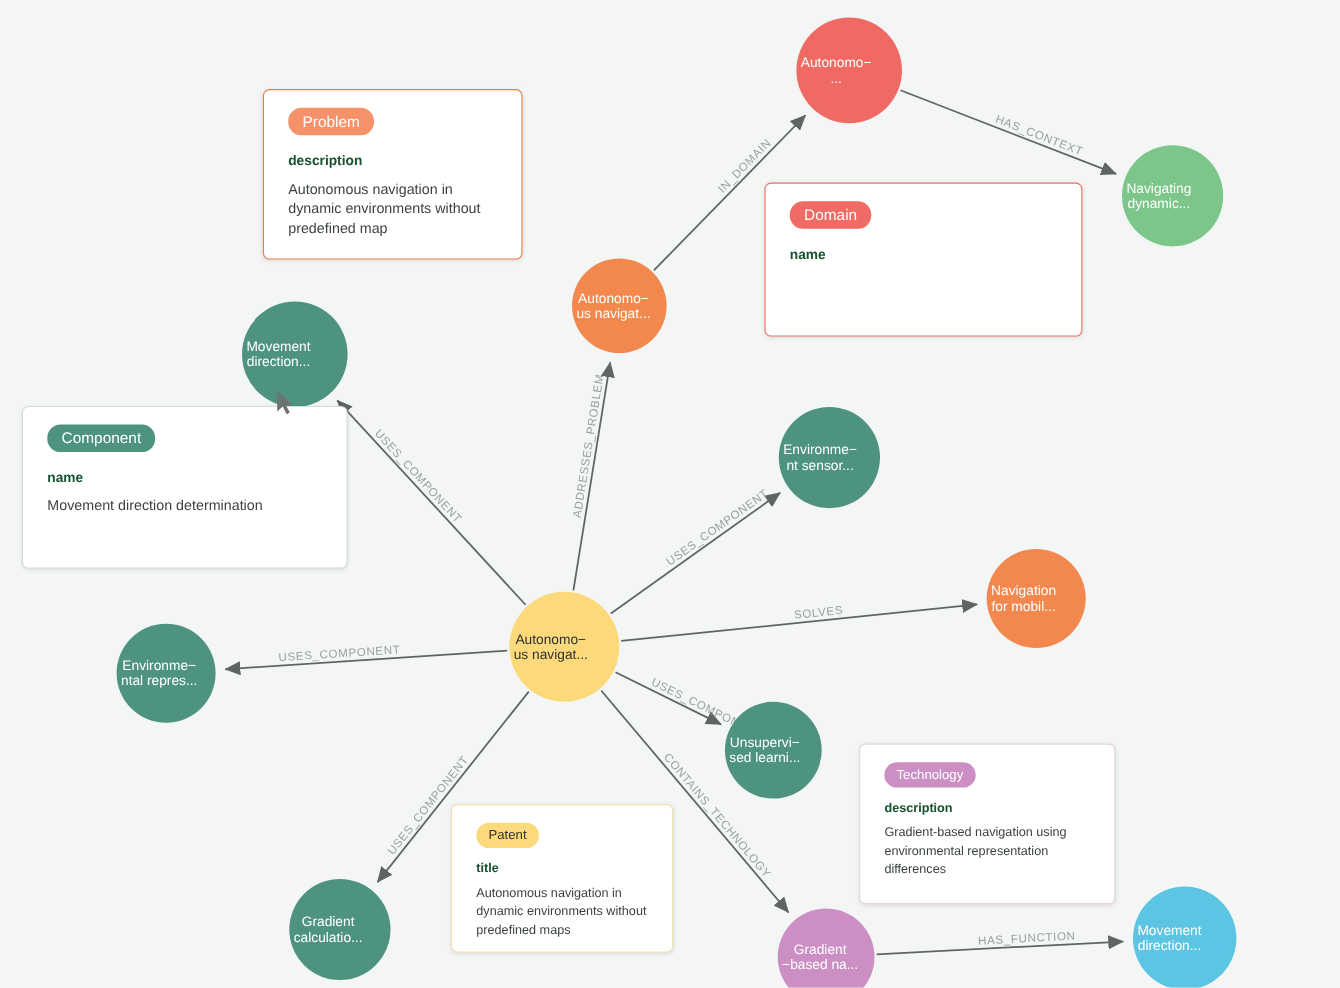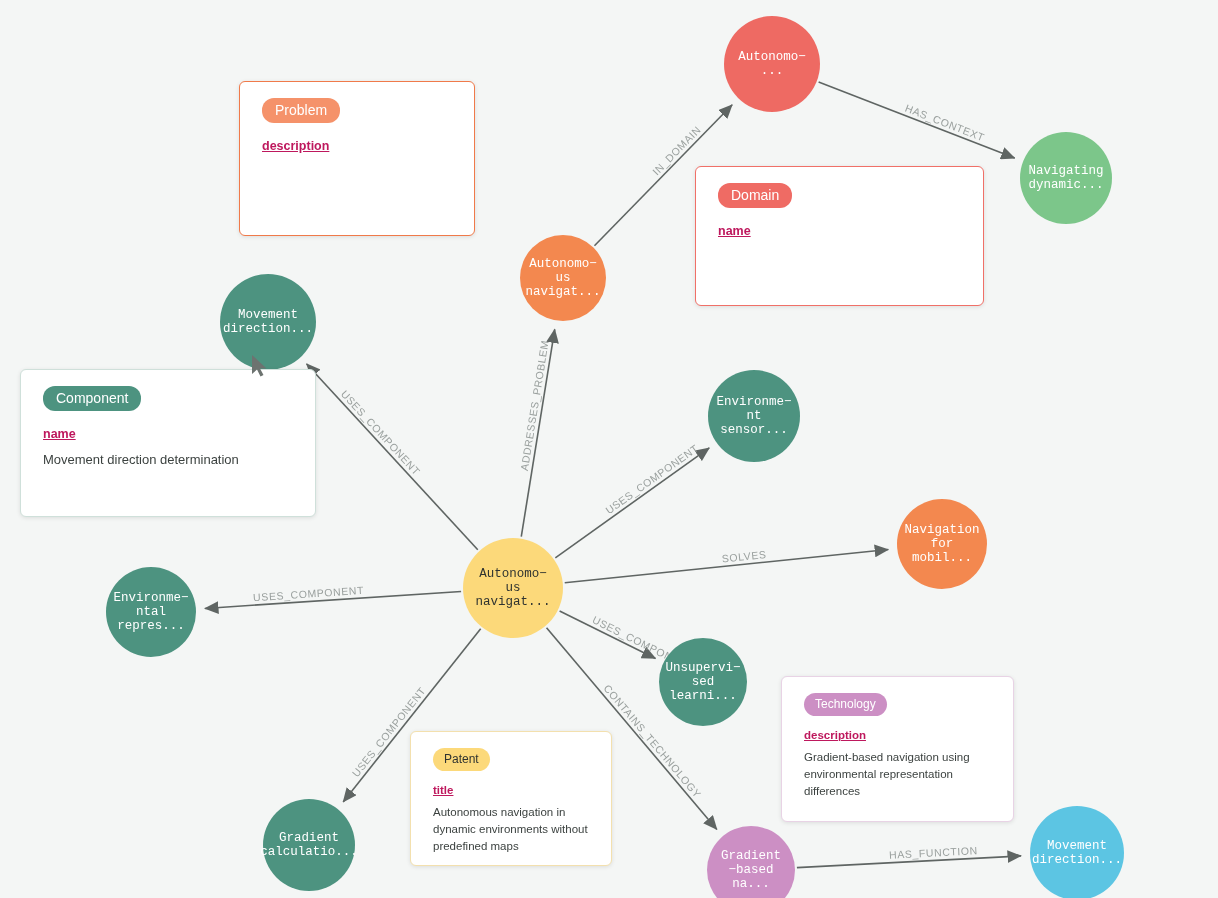--- a/index.html
+++ b/index.html
@@ -31,26 +31,25 @@
     font-family: "Liberation Sans", sans-serif;
     font-size: 10.5px;
     letter-spacing: 0.6px;
     font-weight: 400;
   }
   .node {
     position: absolute;
     border-radius: 50%;
     display: flex;
     align-items: center;
-    justify-content: center;
     text-align: center;
     color: #ffffff;
     font-size: 12.5px;
     line-height: 14px;
-    font-family: Liberation Mono, monospace;
+    font-family: Liberation Sans, sans-serif;
     box-sizing: border-box;
     padding: 4px;
     user-select: none;
   }
   .node-label {
     display: block;
     white-space: pre-line;
     pointer-events: none;
   }
   .node.dark-text { color: #2f3330; }
@@ -70,23 +69,22 @@
     padding: 4px 13px 5px 13px;
     font-size: 14px;
     color: #ffffff;
     font-weight: 400;
     line-height: 16px;
     margin-bottom: 16px;
   }
   .card .field-key {
     font-size: 12.5px;
     font-weight: bold;
-    color: #be185d;
+    color: #14532d;
     margin-bottom: 10px;
-    text-decoration: underline;
   }
   .card .field-val {
     font-size: 13px;
     color: #3b413f;
     line-height: 18px;
     max-width: 100%;
   }
   .card.small .chip { font-size: 12px; padding: 3px 11px 4px 11px; margin-bottom: 13px;}
   .card.small .field-key { font-size: 11.5px; margin-bottom: 8px;}
   .card.small .field-val { font-size: 11.5px; line-height: 17px;}
@@ -179,21 +177,21 @@
       <div class="node" style="left: 707px; top: 826px; width: 88px; height: 88px; background: rgb(204, 143, 196);">
         <span class="node-label">Gradient
 −based na...</span>
       </div>
       <div class="node" style="left: 1030px; top: 806px; width: 94px; height: 94px; background: rgb(92, 197, 227);">
         <span class="node-label">Movement
 direction...</span>
       </div>
     </div>
   <div id="cards-layer">
-      <div class="card" style="left: 239px; top: 81px; width: 236px; min-height: 155px; border: 1px solid rgb(240, 122, 74);"><div class="chip" style="background: rgb(245, 146, 106);">Problem</div><div class="field-key">description</div></div>
+      <div class="card" style="left: 239px; top: 81px; width: 236px; min-height: 155px; border: 1px solid rgb(240, 122, 74);"><div class="chip" style="background: rgb(245, 146, 106);">Problem</div><div class="field-key">description</div><div class="field-val">Autonomous navigation in dynamic environments without predefined map</div></div>
       <div class="card" style="left: 695px; top: 166px; width: 289px; min-height: 140px; border: 1px solid rgb(240, 112, 104);"><div class="chip" style="background: rgb(239, 107, 100);">Domain</div><div class="field-key">name</div></div>
       <div class="card" style="left: 20px; top: 369px; width: 296px; min-height: 148px; border: 1px solid rgb(207, 224, 218);"><div class="chip" style="background: rgb(77, 147, 128);">Component</div><div class="field-key">name</div><div class="field-val">Movement direction determination</div></div>
       <div class="card small" style="left: 781px; top: 676px; width: 233px; min-height: 146px; border: 1px solid rgb(232, 211, 229);"><div class="chip" style="background: rgb(204, 143, 196);">Technology</div><div class="field-key">description</div><div class="field-val">Gradient-based navigation using environmental representation differences</div></div>
       <div class="card small" style="left: 410px; top: 731px; width: 202px; min-height: 135px; border: 1px solid rgb(243, 224, 174);"><div class="chip" style="background: rgb(252, 217, 122); color: rgb(47, 51, 48);">Patent</div><div class="field-key">title</div><div class="field-val">Autonomous navigation in dynamic environments without predefined maps</div></div>
     </div>
 
   <svg class="cursor" id="cursor-layer" style="position:absolute;left:0;top:0;width:1218px;height:898px;">
       <path d="M0,0 L0,19 L5,14.5 L8.5,21.5 L11.5,20 L8,13.5 L14.5,13.5 Z" transform="translate(252,355)" fill="#6d7370"></path>
     </svg>
 </div>

